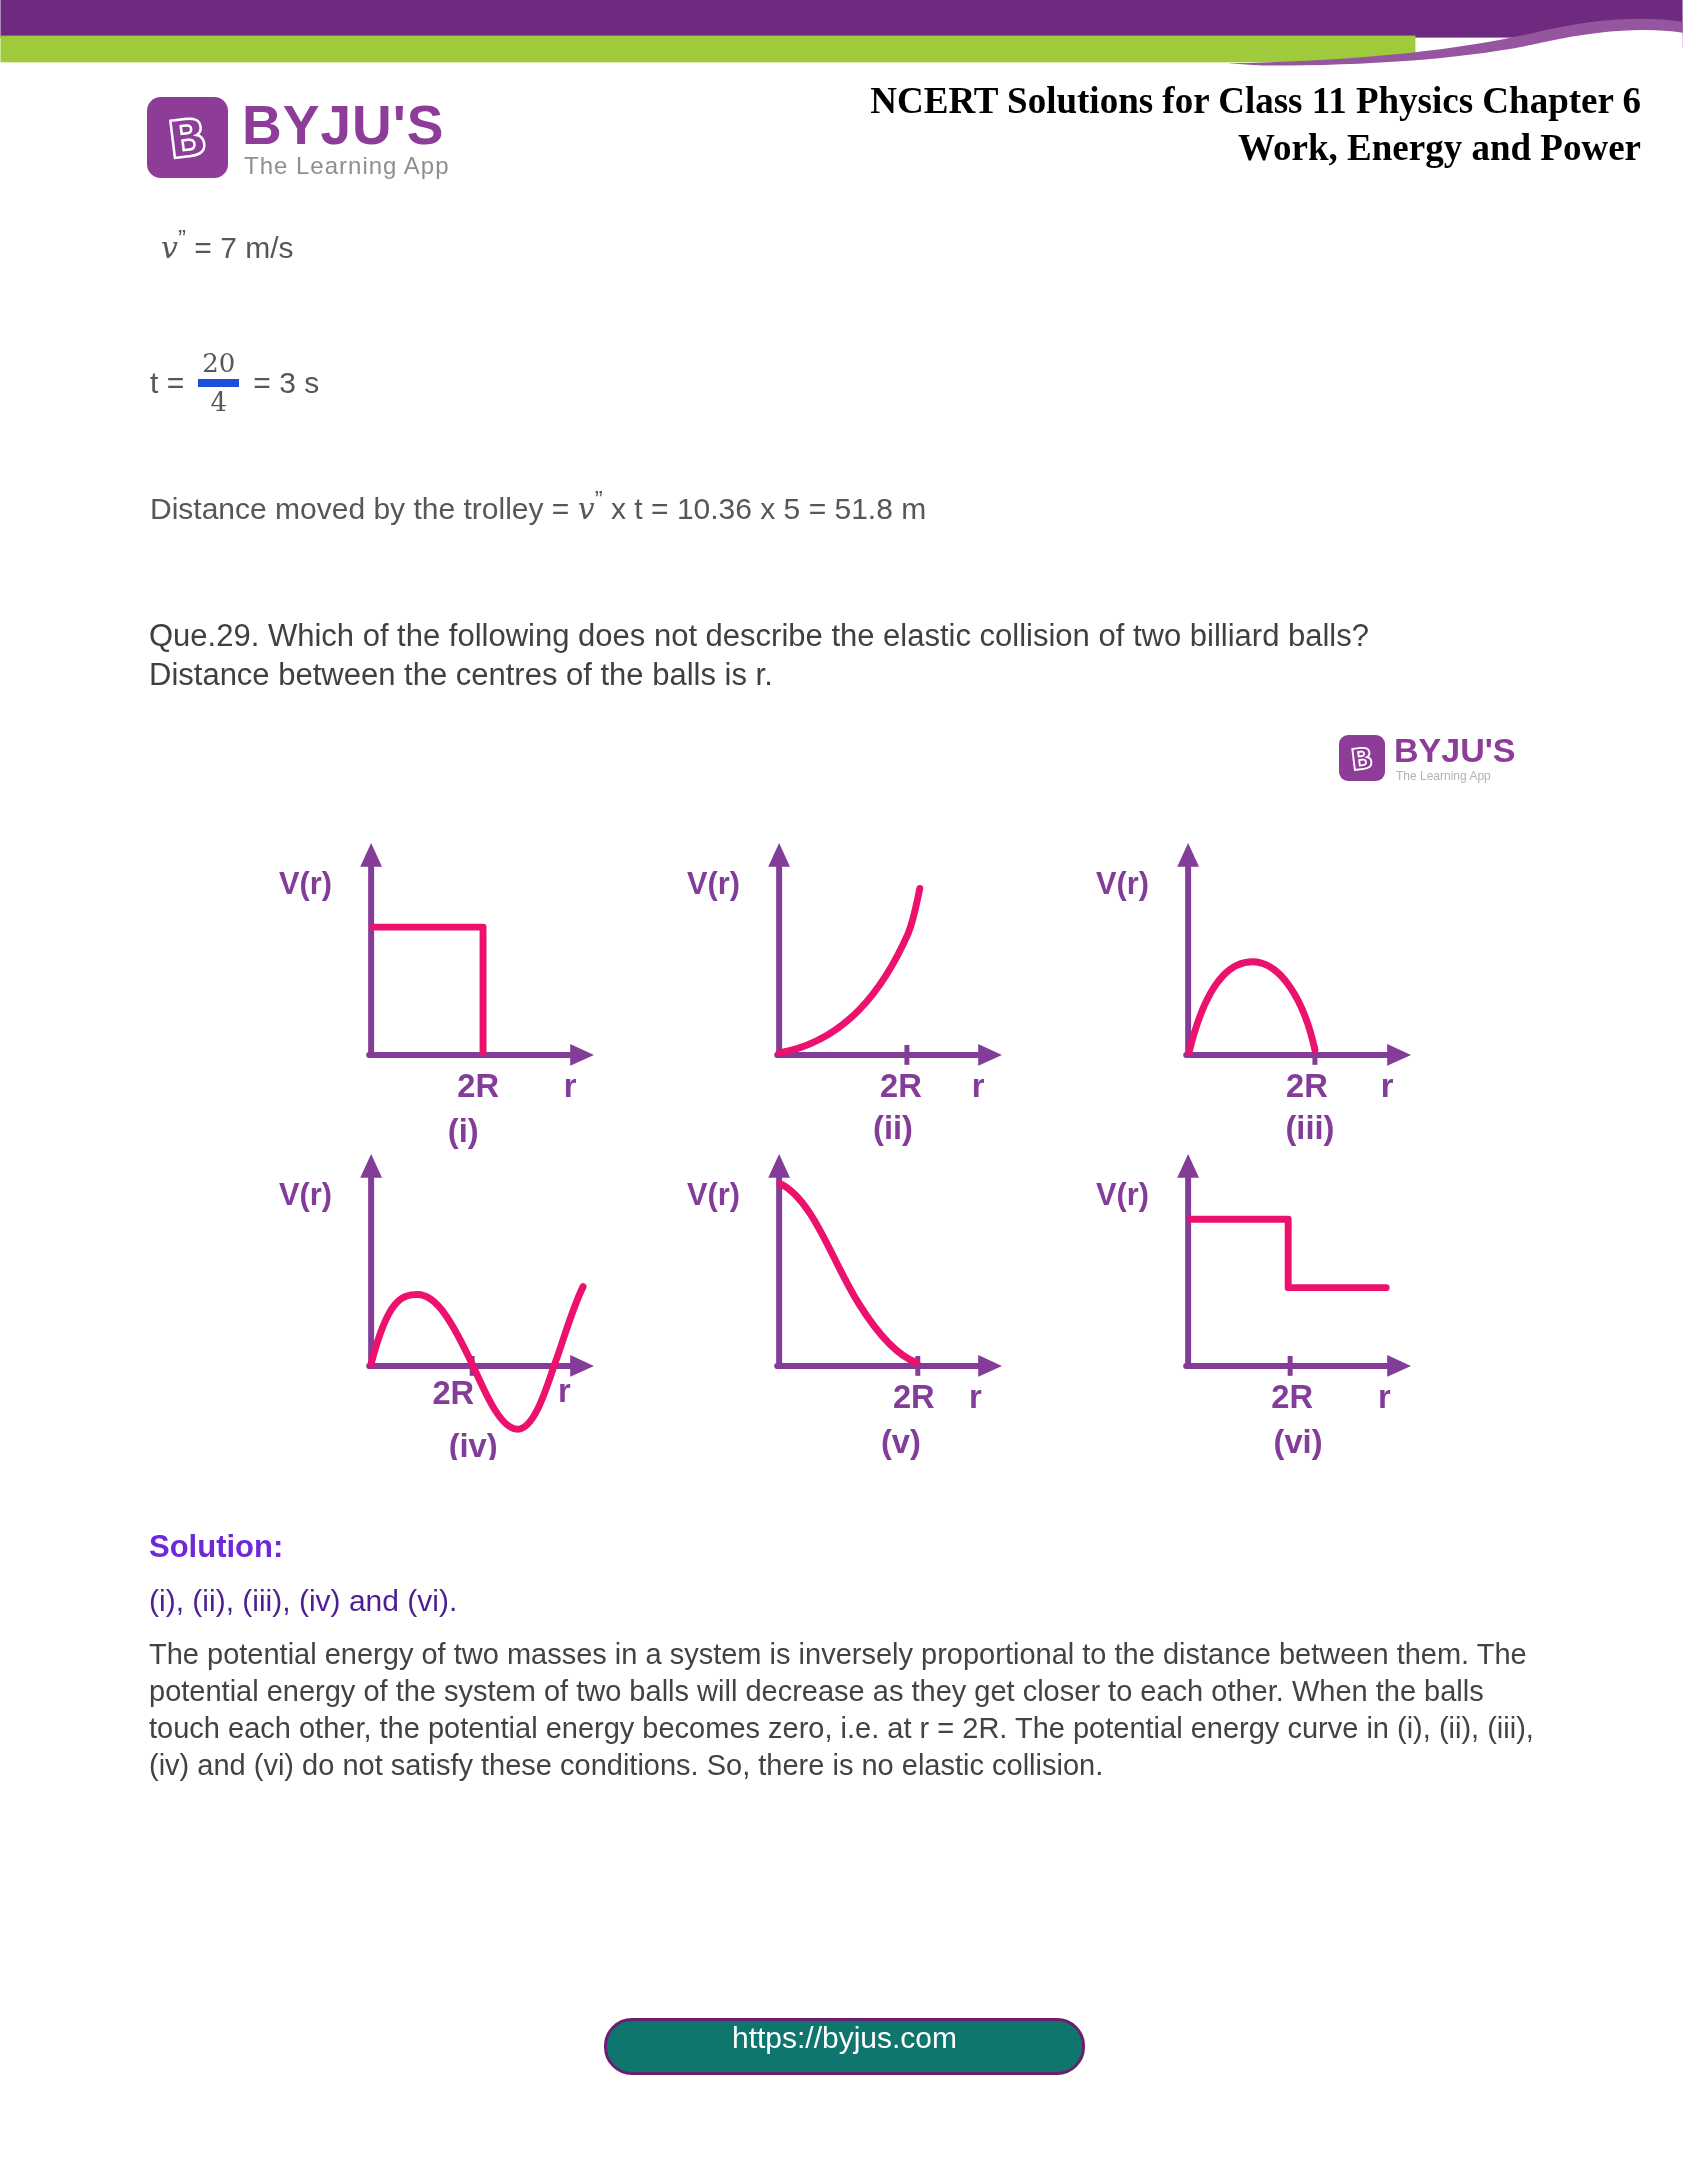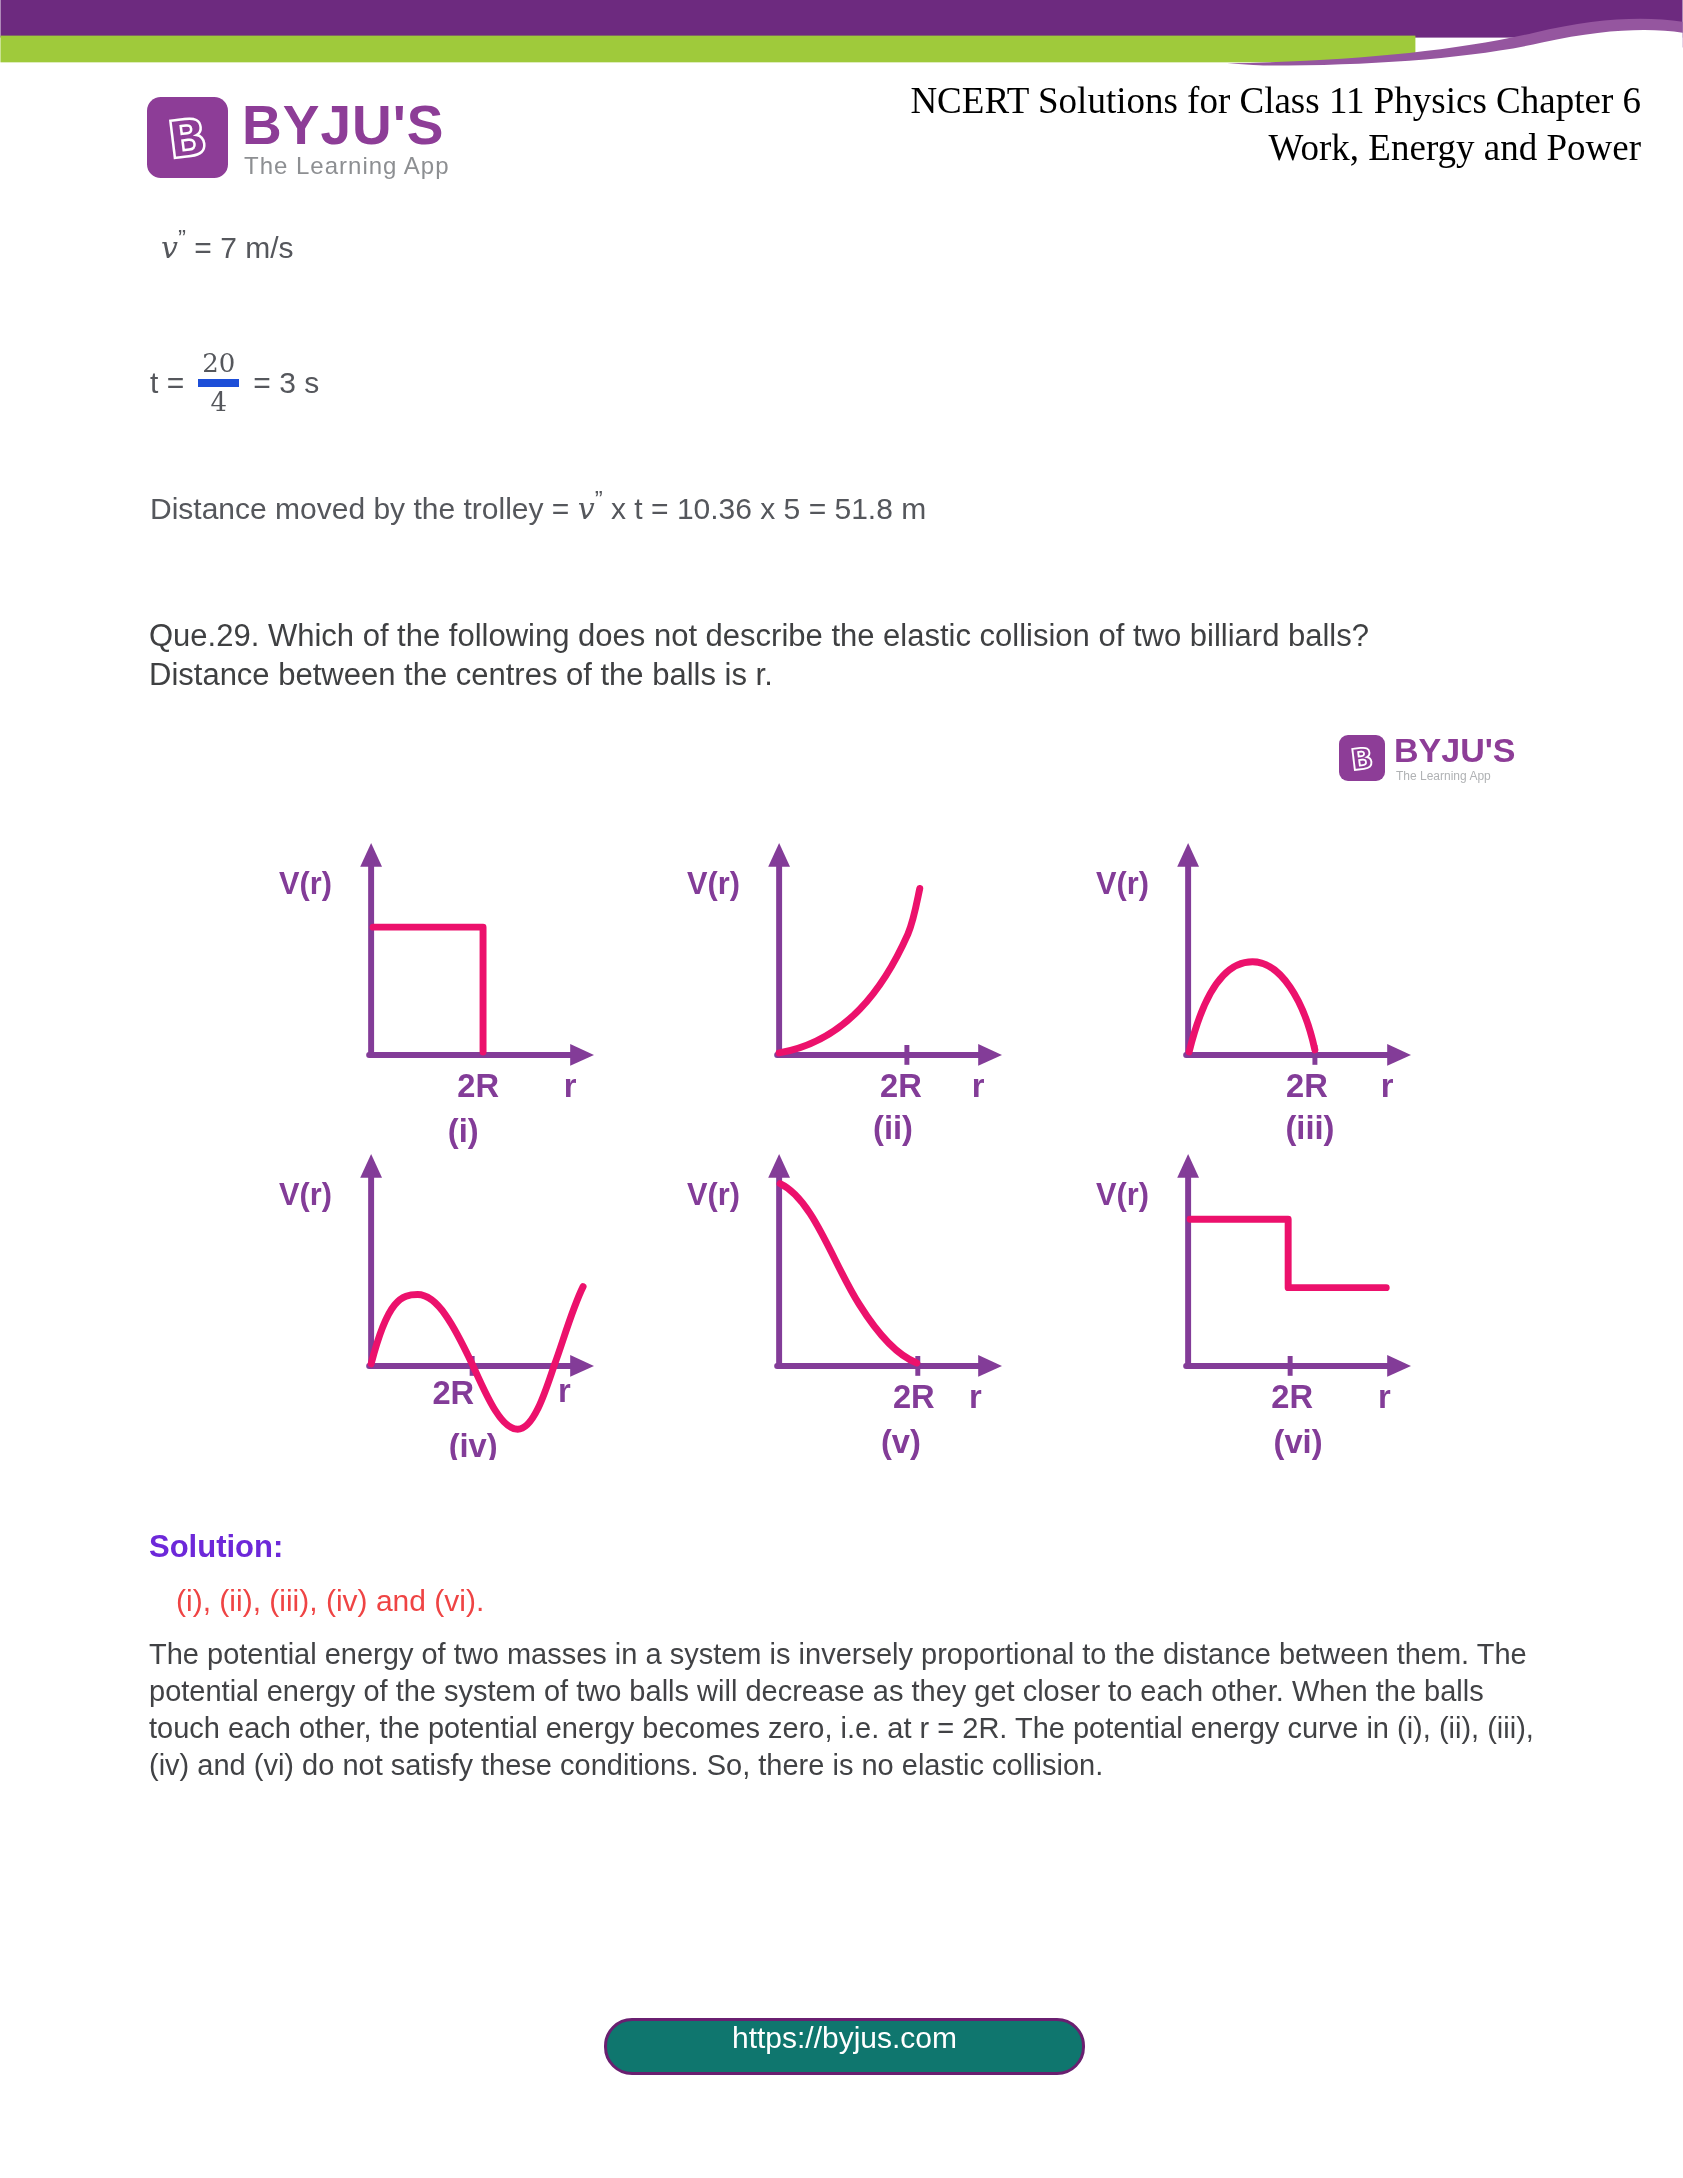--- a/index.html
+++ b/index.html
@@ -10,21 +10,21 @@
   .banner-svg{position:absolute;top:0;left:0;width:1683px;height:94px;display:block;}
 
   
   .logo{position:absolute;top:95px;left:147px;width:416px;height:89px;}
   .logo-icon{position:absolute;top:2px;left:0;width:81px;height:81px;}
   .logo-word{position:absolute;top:-2px;left:95px;font-size:55px;font-weight:bold;color:#8d3d97;letter-spacing:1px;}
   .logo-tag{position:absolute;top:57px;left:97px;font-size:24px;color:#8d8f92;letter-spacing:1px;}
 
   
   .header-title{position:absolute;top:77px;right:42px;text-align:right;color:#000;
-      font-family:"Liberation Serif", serif;font-weight:normal;font-size:37px;line-height:47px;}
+      font-family:"Liberation Serif", serif;font-weight:bold;font-size:37px;line-height:47px;}
 
   
   .mathline{position:absolute;color:#55575c;font-size:30px;}
   .m1{top:230px;left:161px;}
   .m2{top:348px;left:150px;display:flex;align-items:center;gap:14px;}
   .m3{top:491px;left:150px;}
   .vital{font-family:"DejaVu Serif", serif;font-style:italic;}
   .prime{font-size:24px;vertical-align:super;line-height:0;}
   .frac{display:inline-flex;flex-direction:column;align-items:center;
         font-family:"DejaVu Serif", serif;font-size:26px;line-height:30px;}
@@ -47,21 +47,21 @@
   .graph svg{width:342px;height:312px;display:block;}
   .ax{stroke:#833c98;stroke-width:6;fill:none;stroke-linecap:round;}
   .tick{stroke:#833c98;stroke-width:5;}
   .arrow{fill:#833c98;}
   .curve{stroke:#ec116c;stroke-width:7;fill:none;stroke-linecap:round;stroke-linejoin:round;}
   .glabel{fill:#833c98;font-family:"Liberation Sans",sans-serif;font-weight:bold;font-size:33px;}
   .gsmall{fill:#833c98;font-family:"Liberation Sans",sans-serif;font-weight:bold;font-size:31px;}
 
   
   .sol-head{position:absolute;top:1529px;left:149px;font-size:31px;font-weight:bold;color:#6d28d9;}
-  .sol-ans{position:absolute;top:1584px;left:149px;font-size:30px;color:#ef4444;margin-left:27px;}
+  .sol-ans{position:absolute;top:1584px;left:149px;font-size:30px;color:#4c1d95;}
   .sol-par{position:absolute;top:1636px;left:149px;width:1406px;font-size:29px;
            line-height:37px;color:#414245;}
 
   
   .footer-pill{position:absolute;top:2018px;left:604px;width:475px;height:51px;border-radius:28px;
       background:#0f766e;border:3px solid #6a1f70;display:flex;align-items:flex-start;justify-content:center;}
   .footer-pill a{color:#ffffff;font-size:30px;text-decoration:none;font-family:"Liberation Sans",sans-serif;}
 </style>
 </head>
 <body>

